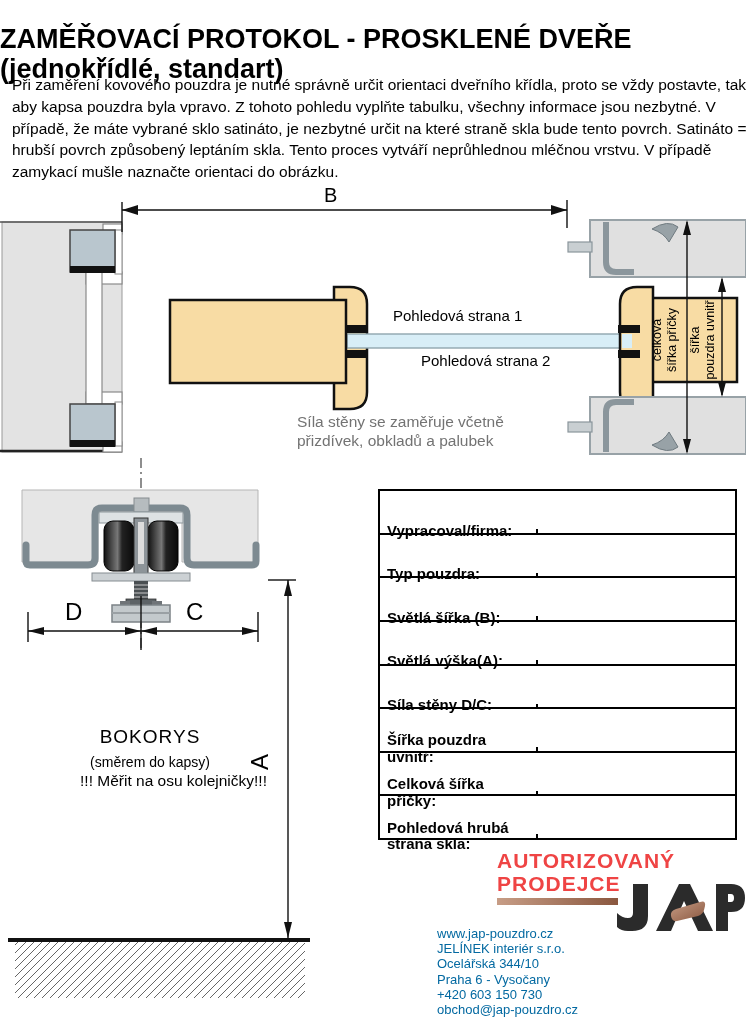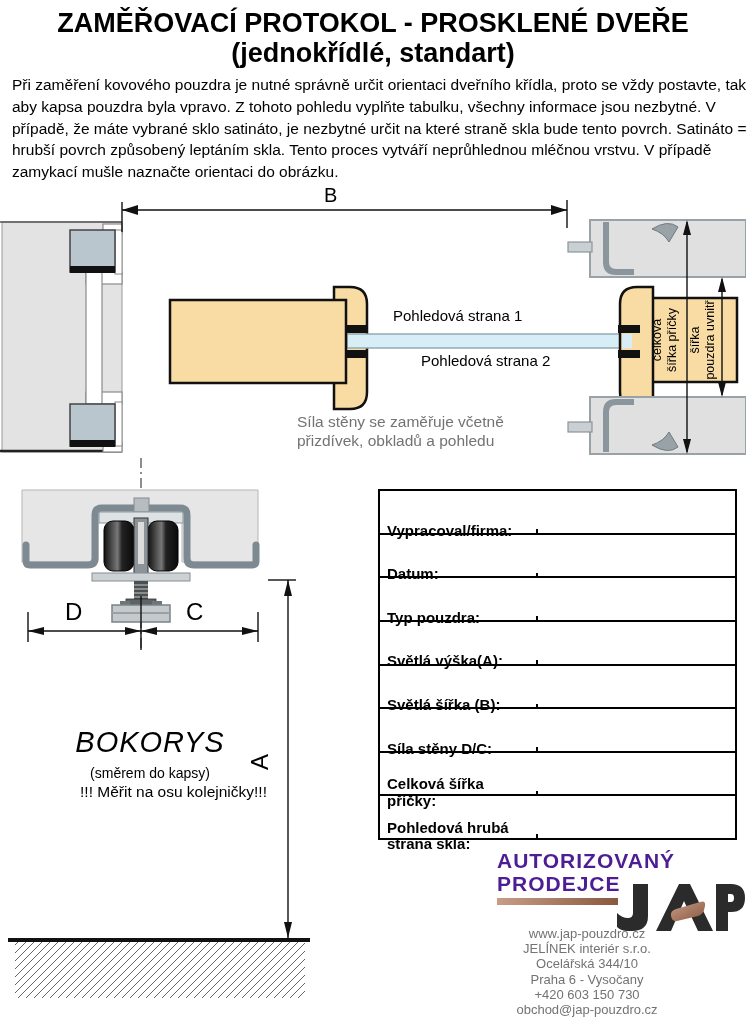--- a/index.html
+++ b/index.html
@@ -1,46 +1,46 @@
 <!DOCTYPE html>
 <html><head>
 <meta charset="utf-8">
 <style>
   html,body{margin:0;padding:0;background:#888;}
   #page{position:relative;width:746px;height:1020px;background:#fff;overflow:hidden;
         font-family:"Liberation Sans",sans-serif;color:#000;}
   #drawing{position:absolute;left:0;top:0;z-index:1;}
   .txt{position:absolute;z-index:2;white-space:nowrap;}
-  .title{width:746px;text-align:center;font-weight:bold;font-size:27px;letter-spacing:0px;}
+  .title{width:746px;text-align:left;font-weight:bold;font-size:27px;letter-spacing:0px;margin-top:16px;}
   .intro{left:6px;top:74px;width:737px;font-size:15.5px;line-height:21.8px;white-space:normal;margin-left:6px;}
   .dimlabel{font-size:20px;}
   .dimlabel-big{font-size:24px;}
   .sideline{font-size:15px;}
   .rednote{font-size:15.5px;color:#737373;}
   .vlabel{position:absolute;z-index:2;transform:rotate(-90deg);text-align:center;
           font-size:12.5px;line-height:15px;width:150px;height:32px;}
   .vlabel span{display:block;}
   .bok-block{left:0px;top:726px;width:300px;text-align:center;white-space:normal;}
-  .bok-head{font-size:29px;letter-spacing:1px;font-style:italic;}
+  .bok-head{font-size:19px;letter-spacing:1px;}
   .bok-sub{font-size:14px;margin-top:6px;}
   .bok-warn{font-size:15.5px;margin-top:2px;padding-left:47px;}
   .bok-note{font-size:15.5px;line-height:19px;margin-top:22px;}
   .form-table{position:absolute;left:378px;top:489px;width:359px;height:351px;z-index:2;
               border:2px solid #000;box-sizing:border-box;display:flex;flex-direction:column;background:#fff;}
   .form-row{display:flex;flex:1;border-bottom:2px solid #000;min-height:0;margin-top:38px;}
   .form-row:last-child{border-bottom:none;}
   .form-label{width:158px;border-right:2px solid #000;display:flex;align-items:center;
               padding:1px 3px 1px 7px;font-weight:bold;font-size:15px;line-height:16.5px;
               box-sizing:border-box;white-space:normal;}
   .form-value{flex:1;}
-  .copper-word{left:497px;font-weight:bold;font-size:21px;letter-spacing:1px;color:#4c1d95;}
+  .copper-word{left:497px;font-weight:bold;font-size:21px;letter-spacing:1px;color:#ef4444;}
   .copper-bar{position:absolute;z-index:2;left:497px;top:898px;width:121px;height:7px;
               background:linear-gradient(90deg,#c79d86,#8a573f);}
-  .contact{left:437px;top:926px;width:300px;text-align:center;font-size:13px;line-height:15.2px;
-           color:#737373;white-space:normal;}
+  .contact{left:437px;top:926px;width:300px;text-align:left;font-size:13px;line-height:15.2px;
+           color:#0369a1;white-space:normal;}
   .sr{position:absolute;width:1px;height:1px;overflow:hidden;clip:rect(0 0 0 0);}
 </style>
 </head>
 <body>
 
 <div id="page">
 
   <svg id="drawing" width="746" height="1020" viewBox="0 0 746 1020">
     <defs>
       <pattern id="hatch" width="8" height="8" patternUnits="userSpaceOnUse">
@@ -191,21 +191,21 @@
   </svg>
 
   <div class="txt title" style="top:8px;">ZAMĚŘOVACÍ PROTOKOL - PROSKLENÉ DVEŘE</div>
   <div class="txt title" style="top:38px;">(jednokřídlé, standart)</div>
   <div class="txt intro">Při zaměření kovového pouzdra je nutné správně určit orientaci dveřního křídla, proto se vždy postavte, tak aby kapsa pouzdra byla vpravo. Z tohoto pohledu vyplňte tabulku, všechny informace jsou nezbytné. V případě, že máte vybrané sklo satináto, je nezbytné určit na které straně skla bude tento povrch. Satináto = hrubší povrch způsobený leptáním skla. Tento proces vytváří neprůhlednou mléčnou vrstvu. V případě zamykací mušle naznačte orientaci do obrázku.</div>
 
   <div class="txt dimlabel" style="left:324px;top:184px;">B</div>
   <div class="txt sideline" style="left:393px;top:307px;">Pohledová strana 1</div>
   <div class="txt sideline" style="left:393px;top:352px;margin-left:28px;">Pohledová strana 2</div>
   <div class="txt rednote" style="left:297px;top:413px;">Síla stěny se zaměřuje včetně</div>
-  <div class="txt rednote" style="left:297px;top:432px;">přizdívek, obkladů a pohledu</div>
+  <div class="txt rednote" style="left:297px;top:432px;">přizdívek, obkladů a palubek</div>
 
   <div class="vlabel" style="left:591px;top:324px;">
     <span>celková</span>
     <span>šířka příčky</span>
   </div>
   <div class="vlabel" style="left:629px;top:324px;">
     <span>šířka</span>
     <span>pouzdra uvnitř</span>
   </div>
 
@@ -218,37 +218,37 @@
     <div class="bok-sub">(směrem do kapsy)</div>
     <div class="bok-warn">!!! Měřit na osu kolejničky!!!</div>
   </div>
 
   <div class="form-table">
     <div class="form-row">
       <div class="form-label">Vypracoval/firma:</div>
       <div class="form-value"></div>
     </div>
     <div class="form-row">
-      <div class="form-label">Datum:</div>
-      <div class="form-value"></div>
-    </div>
-    <div class="form-row">
       <div class="form-label">Typ pouzdra:</div>
       <div class="form-value"></div>
     </div>
     <div class="form-row">
+      <div class="form-label">Světlá šířka (B):</div>
+      <div class="form-value"></div>
+    </div>
+    <div class="form-row">
       <div class="form-label">Světlá výška(A):</div>
       <div class="form-value"></div>
     </div>
     <div class="form-row">
-      <div class="form-label">Světlá šířka (B):</div>
-      <div class="form-value"></div>
-    </div>
-    <div class="form-row">
       <div class="form-label">Síla stěny D/C:</div>
+      <div class="form-value"></div>
+    </div>
+    <div class="form-row">
+      <div class="form-label">Šířka pouzdra uvnitř:</div>
       <div class="form-value"></div>
     </div>
     <div class="form-row">
       <div class="form-label">Celková šířka příčky:</div>
       <div class="form-value"></div>
     </div>
     <div class="form-row">
       <div class="form-label">Pohledová hrubá strana skla:</div>
       <div class="form-value"></div>
     </div>

